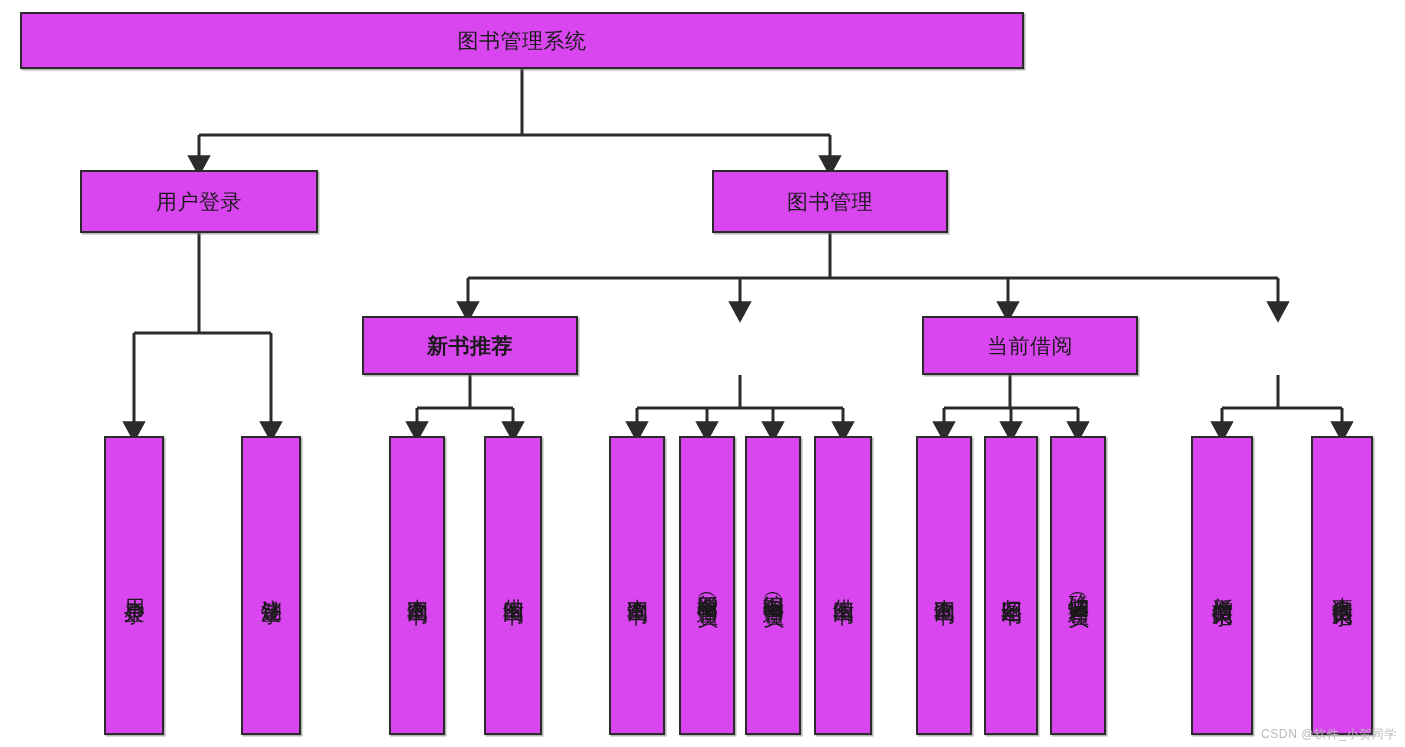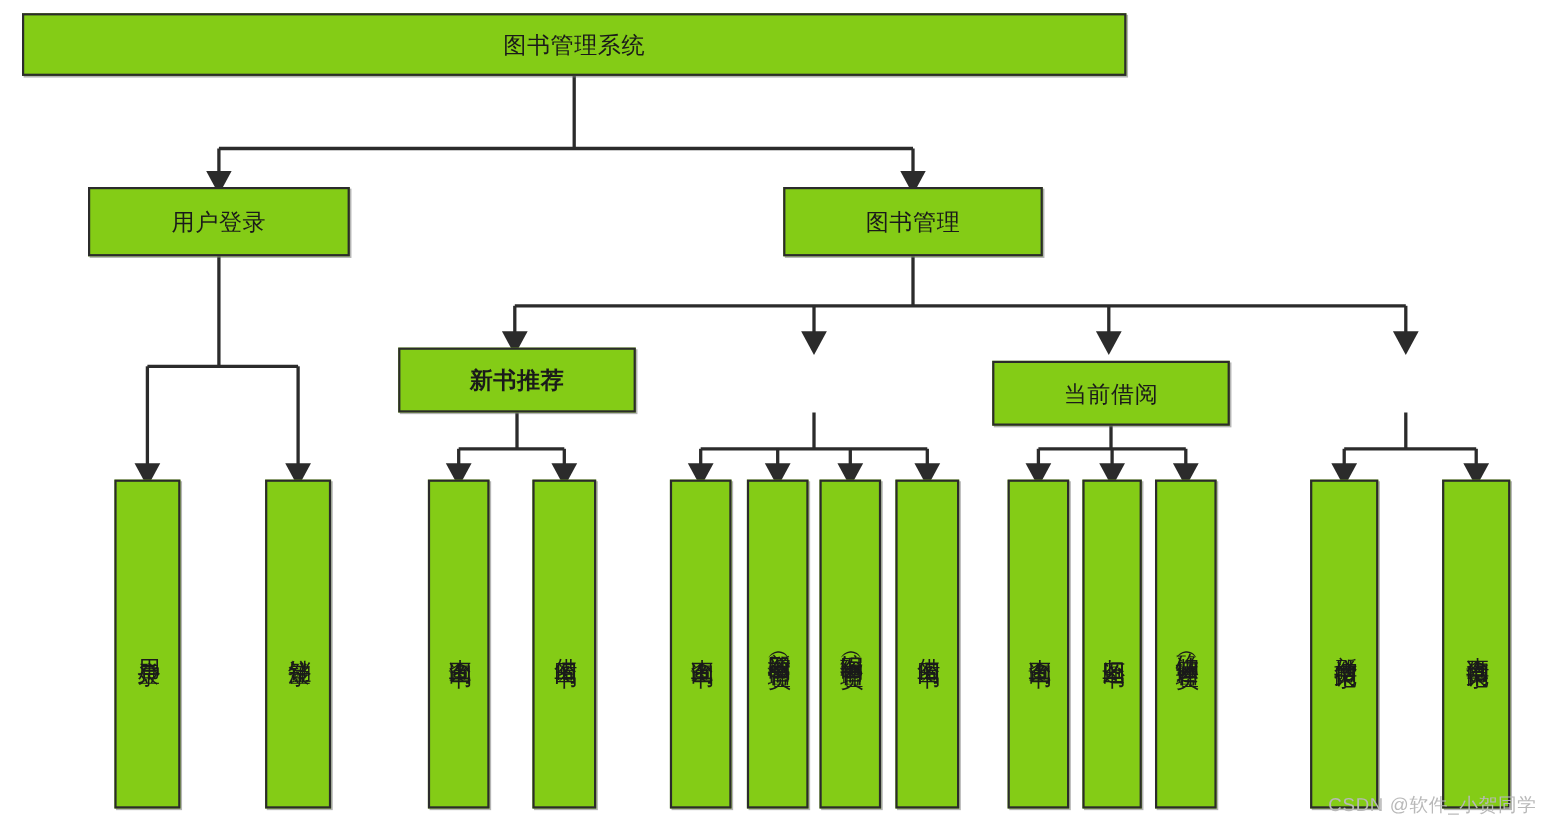--- a/index.html
+++ b/index.html
@@ -20,21 +20,21 @@
   #wires {
     position: absolute;
     left: 0;
     top: 0;
     width: 1405px;
     height: 747px;
   }
   .node {
     position: absolute;
     box-sizing: border-box;
-    background: #84cc16;
+    background: #d946ef;
     border: 2px solid #2b2b2b;
     display: flex;
     align-items: center;
     justify-content: center;
     color: #1a1a1a;
     box-shadow: 1.5px 1.5px 0 0 rgba(120,120,120,0.55);
   }
   .node.horiz {
     font-size: 21px;
     letter-spacing: 0.5px;
@@ -50,21 +50,21 @@
     white-space: nowrap;
     text-align: center;
   }
   .node .htext {
     white-space: nowrap;
   }
   #watermark {
     position: absolute;
     right: 8px;
     bottom: 4px;
-    font-size: 17px;
+    font-size: 12px;
     color: #b9b9b9;
     letter-spacing: 0.6px;
     white-space: nowrap;
     pointer-events: none;
   }
 </style>
 </head>
 <body>
 
 <div id="canvas">
@@ -128,21 +128,21 @@
   <div class="node horiz" style="left: 80px; top: 170px; width: 238px; height: 63px;">
     <span class="htext">用户登录</span>
   </div>
   <div class="node horiz" style="left: 712px; top: 170px; width: 236px; height: 63px;">
     <span class="htext">图书管理</span>
   </div>
 
   <div class="node horiz" style="left: 362px; top: 316px; width: 216px; height: 59px; font-weight: bold;">
     <span class="htext">新书推荐</span>
   </div>
-  <div class="node horiz" style="left: 902px; top: 316px; width: 216px; height: 59px; margin-top: 12px;">
+  <div class="node horiz" style="left: 922px; top: 316px; width: 216px; height: 59px;">
     <span class="htext">当前借阅</span>
   </div>
 
   <div class="node vert" style="left: 104px; top: 436px; width: 60px; height: 299px;">
     <span class="vtext">用户登录</span>
   </div>
   <div class="node vert" style="left: 241px; top: 436px; width: 60px; height: 299px;">
     <span class="vtext">注销登录</span>
   </div>
   <div class="node vert" style="left: 389px; top: 436px; width: 56px; height: 299px;">

